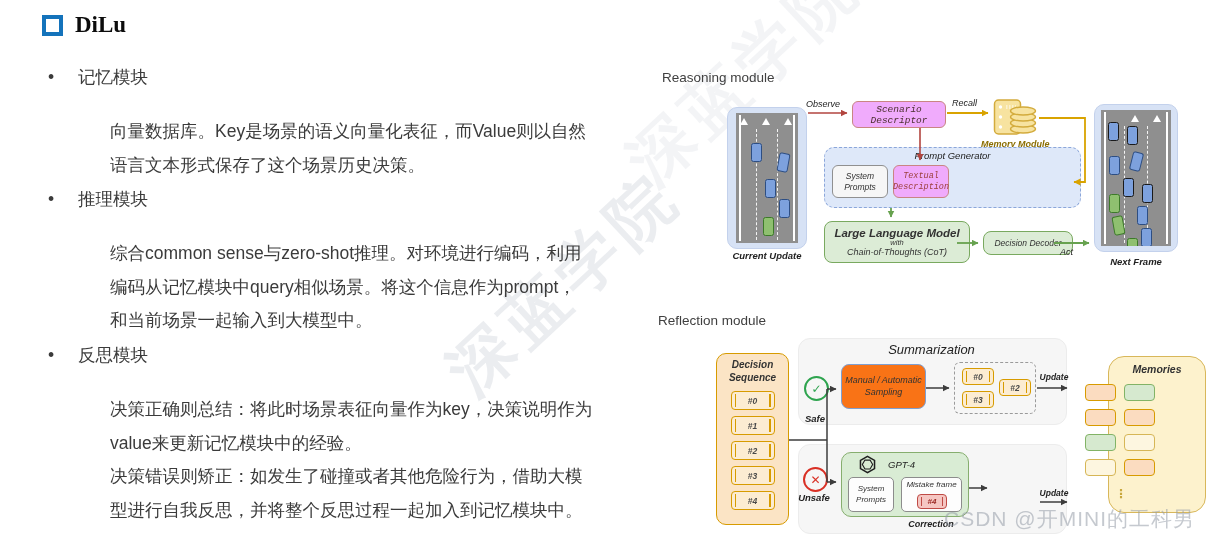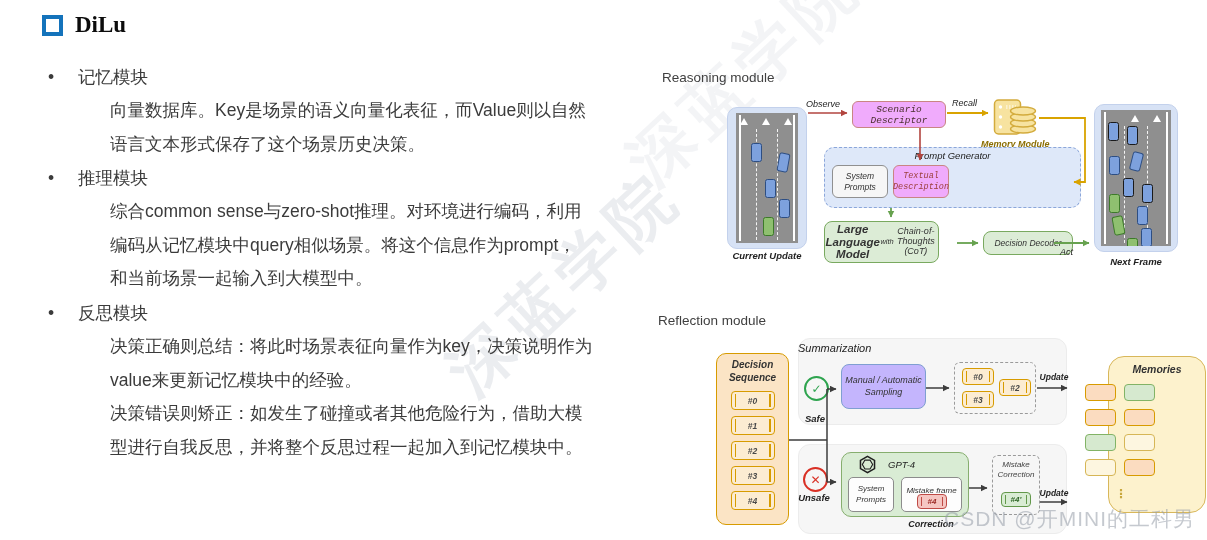--- a/index.html
+++ b/index.html
@@ -6,21 +6,21 @@
   #stage{position:relative;width:1207px;height:540px;background:#ffffff;overflow:hidden;
          font-family:"Liberation Sans","DejaVu Sans",sans-serif;color:#333;}
   
   .title-row{position:absolute;left:42px;top:12px;display:flex;align-items:center;}
   .title-square{width:13px;height:13px;border:4px solid #1473bb;margin-right:12px;}
   .title-text{font-family:"Liberation Serif","DejaVu Serif",serif;font-weight:bold;font-size:23px;color:#0c0c0c;}
   
   .bullets{position:absolute;left:48px;top:60px;width:600px;z-index:2;}
   .bullet-head{position:relative;padding-left:30px;font-size:17.5px;color:#3b3b3b;line-height:34px;}
   .bullet-head::before{content:"\2022";position:absolute;left:0;top:0;color:#3b3b3b;}
-  .bullet-body{padding-left:62px;font-size:17.5px;color:#3b3b3b;}
+  .bullet-body{padding-left:62px;font-size:17.5px;color:#3b3b3b;margin-top:21px;}
   .bline{line-height:33.6px;white-space:nowrap;}
   
   .wm{position:absolute;font-size:64px;letter-spacing:8px;white-space:nowrap;
       color:rgba(155,165,180,0.20);transform:rotate(-43deg);z-index:0;font-weight:bold;}
   .credit{position:absolute;left:944px;top:505px;font-size:21px;letter-spacing:1px;
           color:rgba(150,156,168,0.55);z-index:6;white-space:nowrap;}
   
   .dheading{position:absolute;font-size:13.5px;color:#404040;z-index:2;}
   .dbox{position:absolute;box-sizing:border-box;display:flex;align-items:center;justify-content:center;
         text-align:center;font-style:italic;z-index:2;}
@@ -53,21 +53,21 @@
   .chip::before{left:3px;} .chip::after{right:3px;}
   .chip.small{width:32px;height:17px;position:absolute;}
   .chip.red{background:#f5c6c2;border-color:#bf4a45;color:#9c2b26;}
   .chip.red::before,.chip.red::after{background:#bf4a45;}
   .chip.greenc{background:#d9ecd4;border-color:#63984b;color:#2f6627;}
   .chip.greenc::before,.chip.greenc::after{background:#63984b;}
   .status-circle{position:absolute;width:21px;height:21px;border-radius:50%;border:2.6px solid;z-index:2;
                  display:flex;align-items:center;justify-content:center;font-size:12px;font-weight:bold;}
   .safe{border-color:#2ea44f;color:#2ea44f;}
   .unsafe{border-color:#d93025;color:#d93025;}
-  .sampbox{background:#c4b5fd;border:1.3px solid #7f9fd1;border-radius:8px;}
+  .sampbox{background:#f97316;border:1.3px solid #7f9fd1;border-radius:8px;}
   .dashbox{position:absolute;border:1.2px dashed #9a9a9a;border-radius:6px;z-index:2;box-sizing:border-box;}
   .membox{background:#fdf2cd;border:1.6px solid #d8b75a;border-radius:16px;flex-direction:column;justify-content:flex-start;margin-left:36px;}
   .mem-grid{position:absolute;left:13px;top:28px;display:grid;grid-template-columns:31px 31px;gap:8px 8px;}
   .mem-chip{width:31px;height:17px;border-radius:4px;box-sizing:border-box;}
   .mc-orange{background:#fbdcc0;border:1.6px solid #d79b00;}
   .mc-green{background:#d6e9cf;border:1.6px solid #82b366;}
   .mc-pale{background:#fdf6e0;border:1.6px solid #d6b656;}
   .gptbox{background:#d9ecd4;border:1.5px solid #86ae6e;border-radius:10px;}
   .whitebox{position:absolute;background:#fdfdfd;border:1px solid #8c8c8c;border-radius:5px;box-sizing:border-box;
             font-style:italic;font-size:8px;color:#333;text-align:center;z-index:3;}
@@ -151,21 +151,21 @@
     <ellipse cx="30" cy="19" rx="12.5" ry="4" fill="#f7e3a0" stroke="#d3ab3c" stroke-width="1.4"></ellipse>
     <ellipse cx="30" cy="13" rx="12.5" ry="4" fill="#f7e3a0" stroke="#d3ab3c" stroke-width="1.4"></ellipse>
   </svg>
   <div class="memlabel" style="position:absolute;left:981px;top:139px;width:82px;z-index:2;">Memory Module</div>
 
   <div class="dbox pgbox" style="left:824px;top:147px;width:257px;height:61px;"></div>
   <div class="dlabel" style="left:824px;top:150px;width:257px;font-size:9.5px;text-align:center;">Prompt Generator</div>
   <div class="dbox graybox" style="left:832px;top:165px;width:56px;height:33px;font-size:8.5px;line-height:1.25;padding:1px;">System Prompts</div>
   <div class="dbox pinkbox" style="left:893px;top:165px;width:56px;height:33px;font-size:8.5px;line-height:1.25;padding:1px;color:#9c403c;">Textual Description</div>
 
-  <div class="dbox greenbox" style="left:824px;top:221px;width:115px;height:42px;line-height:1.1;">
+  <div class="dbox greenbox" style="left:824px;top:221px;width:146px;height:42px;flex-direction:column;line-height:1.1;">
     <div class="bold" style="font-size:11.5px;">Large Language Model</div>
     <div style="font-size:7.5px;">with</div>
     <div style="font-size:9px;">Chain-of-Thoughts (CoT)</div>
   </div>
   <div class="dbox greenbox" style="left:983px;top:231px;width:90px;height:24px;font-size:8.5px;white-space:nowrap;">Decision Decoder</div>
   <div class="dlabel" style="left:1060px;top:247px;font-size:9px;">Act</div>
 
   <div class="frame-card" style="left:1094px;top:104px;width:84px;height:148px;">
     <div class="road road-n">
       <div class="side-line" style="left:3px;"></div>
@@ -203,21 +203,21 @@
       <div class="chip">#3</div>
       <div class="chip">#4</div>
     </div>
   </div>
 
   <div class="status-circle safe" style="left:804px;top:376px;">✓</div>
   <div class="dlabel bold" style="left:792px;top:413px;width:46px;font-size:9.5px;text-align:center;">Safe</div>
   <div class="status-circle unsafe" style="left:803px;top:467px;">✕</div>
   <div class="dlabel bold" style="left:788px;top:492px;width:52px;font-size:9.5px;text-align:center;">Unsafe</div>
 
-  <div class="dlabel" style="left:798px;top:342px;width:267px;font-size:11px;text-align:left;">Summarization</div>
+  <div class="dlabel" style="left:798px;top:342px;width:267px;font-size:13px;text-align:center;">Summarization</div>
   <div class="dbox sampbox" style="left:841px;top:364px;width:85px;height:45px;font-size:9px;line-height:1.3;padding:2px;">Manual / Automatic Sampling</div>
   <div class="dashbox" style="left:954px;top:362px;width:82px;height:52px;">
     <div class="chip small" style="left:7px;top:5px;">#0</div>
     <div class="chip small" style="left:7px;top:28px;">#3</div>
     <div class="chip small" style="left:44px;top:16px;">#2</div>
   </div>
   <div class="dlabel bold" style="left:1036px;top:372px;width:36px;font-size:8.5px;text-align:center;">Update</div>
 
   <div class="dbox membox" style="left:1072px;top:356px;width:98px;height:157px;">
     <div class="bold" style="font-size:10.5px;margin-top:6px;">Memories</div>
@@ -235,29 +235,25 @@
   <div class="mem-dots" style="left:1072px;top:487px;width:98px;">⋮</div>
 
   <div class="dbox gptbox" style="left:841px;top:452px;width:128px;height:65px;"></div>
   <svg style="position:absolute;left:858px;top:455px;z-index:3;" width="19" height="19" viewBox="0 0 20 20">
     <polygon points="10,1.5 17.4,5.75 17.4,14.25 10,18.5 2.6,14.25 2.6,5.75" fill="none" stroke="#1e1e1e" stroke-width="1.6"></polygon>
     <polygon points="10,4.6 14.7,7.3 14.7,12.7 10,15.4 5.3,12.7 5.3,7.3" fill="none" stroke="#1e1e1e" stroke-width="1.2" transform="rotate(30 10 10)"></polygon>
   </svg>
   <div class="dlabel" style="left:888px;top:459px;font-size:9.5px;z-index:3;">GPT-4</div>
   <div class="whitebox" style="left:848px;top:477px;width:46px;height:35px;display:flex;align-items:center;justify-content:center;line-height:1.3;">System Prompts</div>
   <div class="whitebox" style="left:901px;top:477px;width:61px;height:35px;">
-    <div style="margin-top:8px;">Mistake frame</div>
+    <div style="margin-top:2px;">Mistake frame</div>
     <div class="chip red" style="width:30px;height:15px;font-size:8px;position:absolute;left:15px;top:16px;">#4</div>
   </div>
   <div class="dlabel bold" style="left:876px;top:519px;width:110px;font-size:9px;text-align:center;">Correction</div>
 
-  <div class="dashbox" style="left:992px;top:455px;width:48px;height:60px;">
-    <div style="font-style:italic;font-size:8px;color:#444;text-align:center;margin-top:4px;line-height:1.3;">Mistake Correction</div>
-    <div class="chip greenc" style="width:30px;height:15px;font-size:8px;position:absolute;left:8px;top:36px;">#4'</div>
-  </div>
   <div class="dlabel bold" style="left:1038px;top:488px;width:32px;font-size:8.5px;text-align:center;">Update</div>
 
   <svg class="connectors" width="1207" height="540">
     <defs>
       <marker id="mR" markerUnits="userSpaceOnUse" markerWidth="10" markerHeight="10" refX="6.5" refY="3.5" orient="auto">
           <path d="M0,0 L7,3.5 L0,7 Z" fill="#b2453f"></path>
         </marker>
       <marker id="mO" markerUnits="userSpaceOnUse" markerWidth="10" markerHeight="10" refX="6.5" refY="3.5" orient="auto">
           <path d="M0,0 L7,3.5 L0,7 Z" fill="#d9a300"></path>
         </marker>

